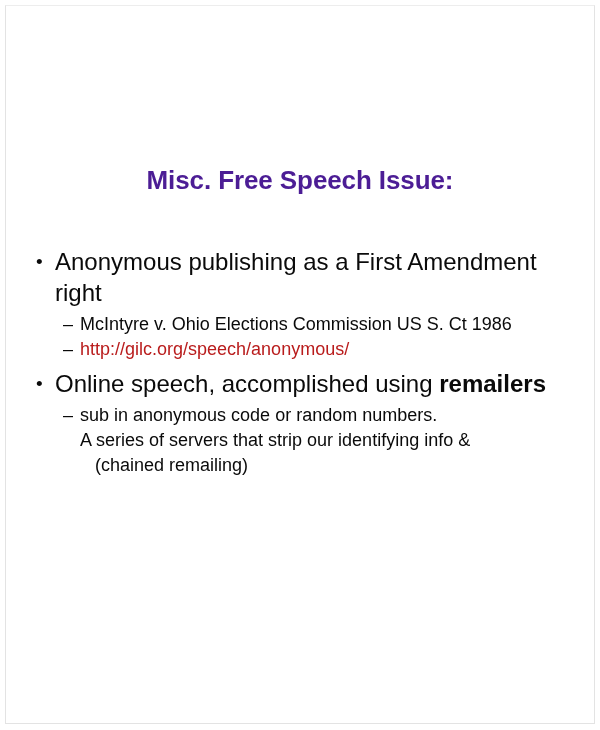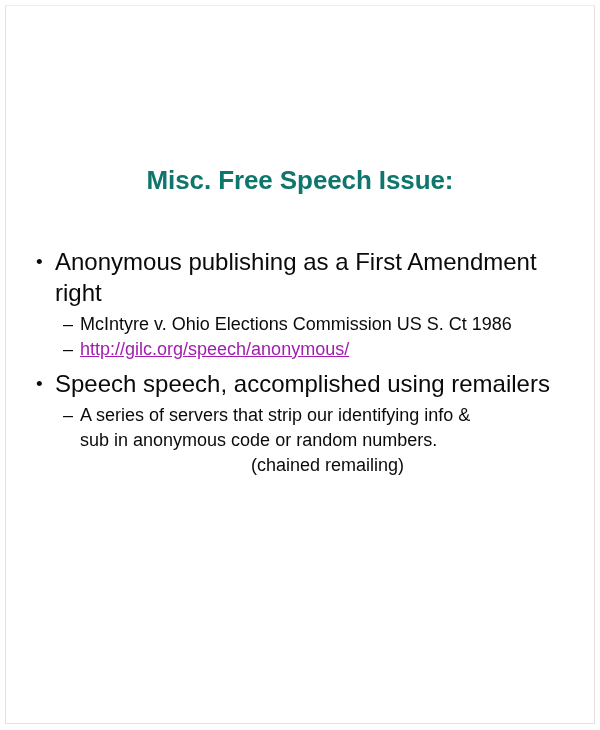--- a/index.html
+++ b/index.html
@@ -45,21 +45,21 @@
   
   .title {
     position: absolute;
     left: 30px;
     top: 162px;
     width: 540px;
     text-align: center;
     font-weight: bold;
     font-size: 26px;
     line-height: 37px;
-    color: #0f766e;
+    color: #4c1d95;
     letter-spacing: -0.1px;
   }
   .title-line { display: block; white-space: nowrap; }
 
   
   .outline {
     position: absolute;
     left: 0;
     top: 246px;
     width: 600px;
@@ -98,31 +98,30 @@
     top: 0;
     font-size: 18px;
     line-height: 25px;
     color: #0a0a0a;
   }
 
   .gap-b2 { height: 4px; }
   .gap-b1 { height: 6px; }
 
   .it { }
-  .bd { font-weight: normal; }
+  .bd { font-weight: bold; }
 
   .link {
-    color: #a21caf;
-    text-decoration: underline;
+    color: #b91c1c;
     cursor: pointer;
   }
 
   
   .cont { display: block; }
-  .cont-in { display: block; padding-left: 15px; text-align: center; }
+  .cont-in { display: block; padding-left: 15px; }
 </style>
 </head>
 <body>
 
 <div id="slide">
 
   <div id="slide-frame"></div>
 
   <div id="slide-body">
 
@@ -142,27 +141,27 @@
         <span class="marker">–</span><span class="it">McIntyre v. Ohio Elections Commission</span><span> </span><span>US S. Ct 1986</span>
       </div>
 
       <div class="lvl2">
         <span class="marker">–</span><span class="link">http://gilc.org/speech/anonymous/</span>
       </div>
 
       <div class="gap-b1"></div>
 
       <div class="lvl1">
-        <span class="marker">•</span><span>Speech speech, accomplished using </span><span class="bd">remailers</span>
+        <span class="marker">•</span><span>Online speech, accomplished using </span><span class="bd">remailers</span>
       </div>
 
       <div class="gap-b2"></div>
 
       <div class="lvl2">
         <span class="marker">–</span>
+          <span class="cont">sub in anonymous code or random numbers.</span>
           <span class="cont">A series of servers that strip our identifying info &amp;</span>
-          <span class="cont">sub in anonymous code or random numbers.</span>
           <span class="cont-in">(chained remailing)</span>
       </div>
 
     </div>
   </div>
 </div>
 
 </body></html>

